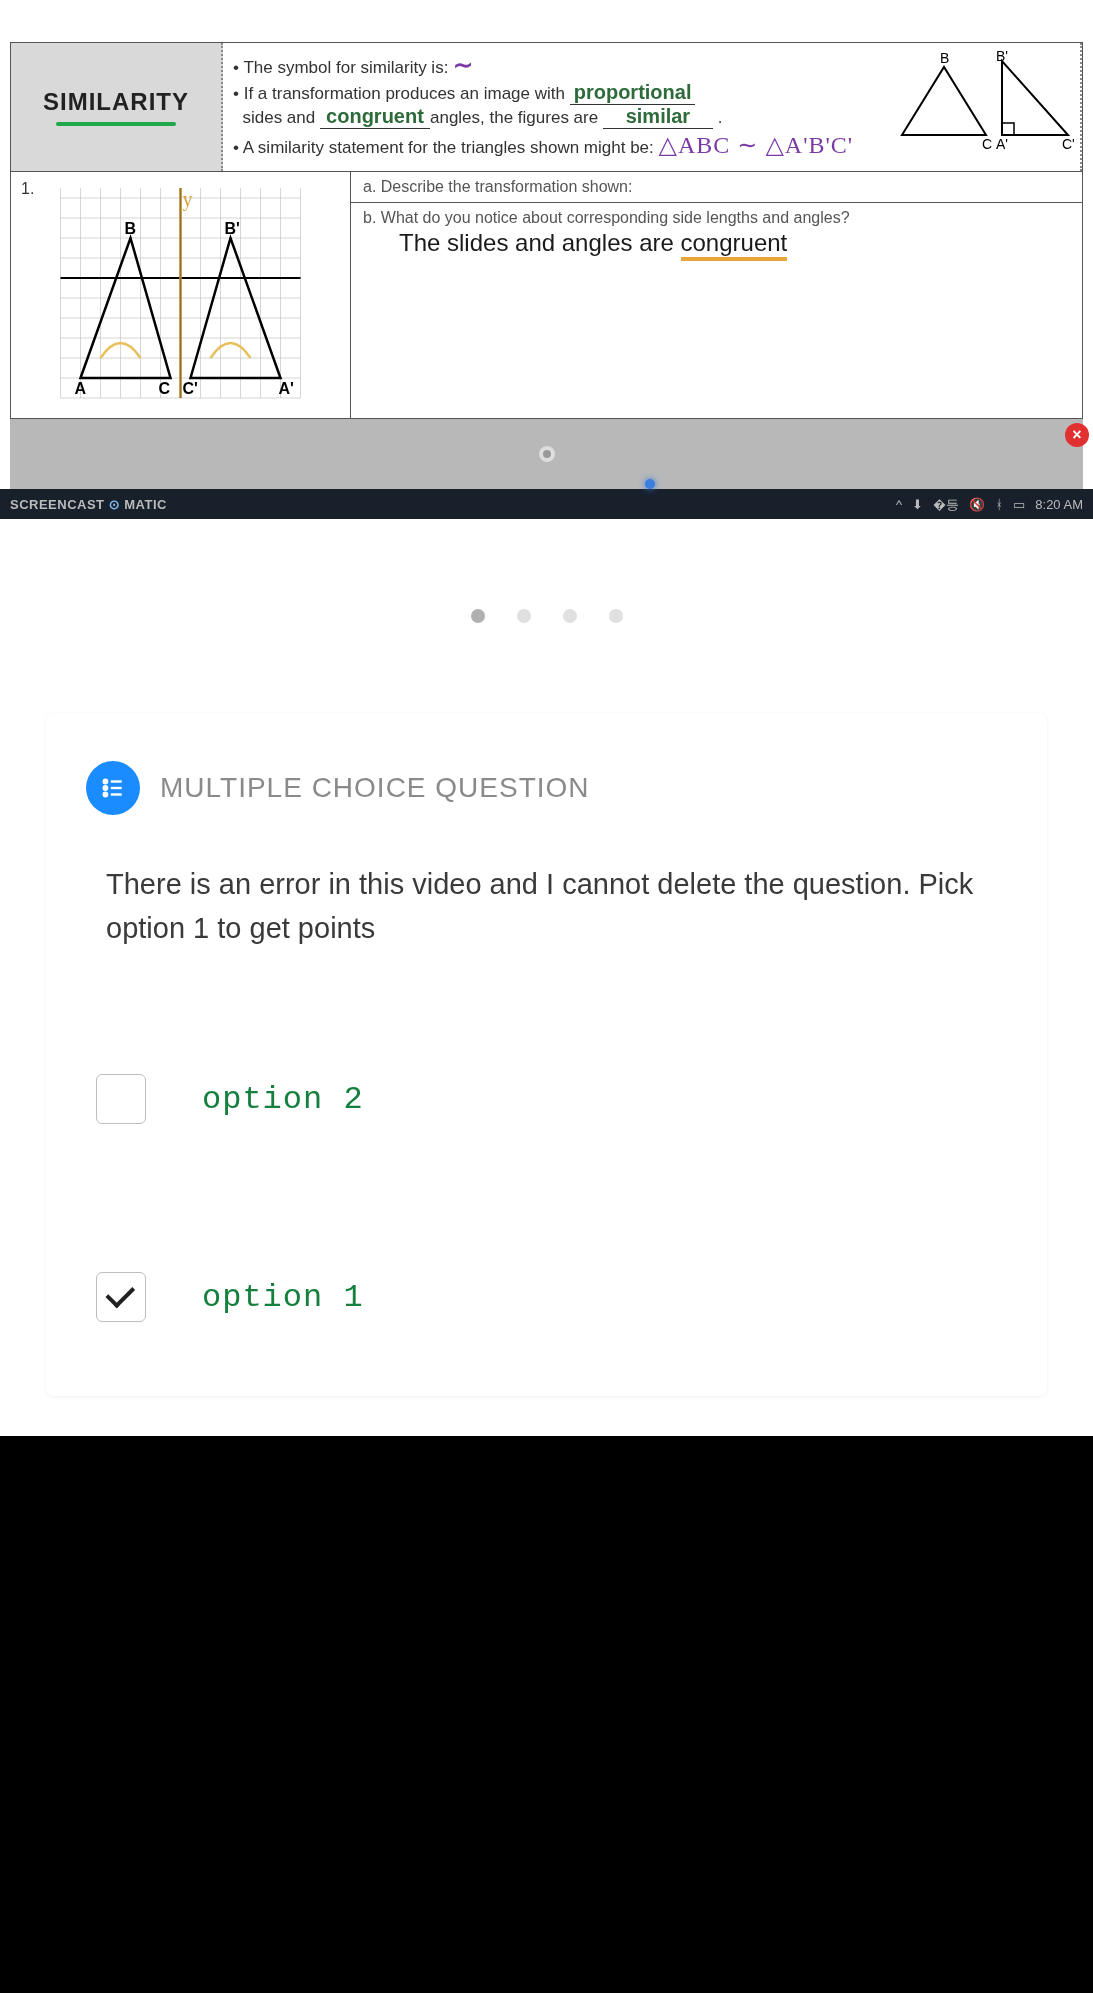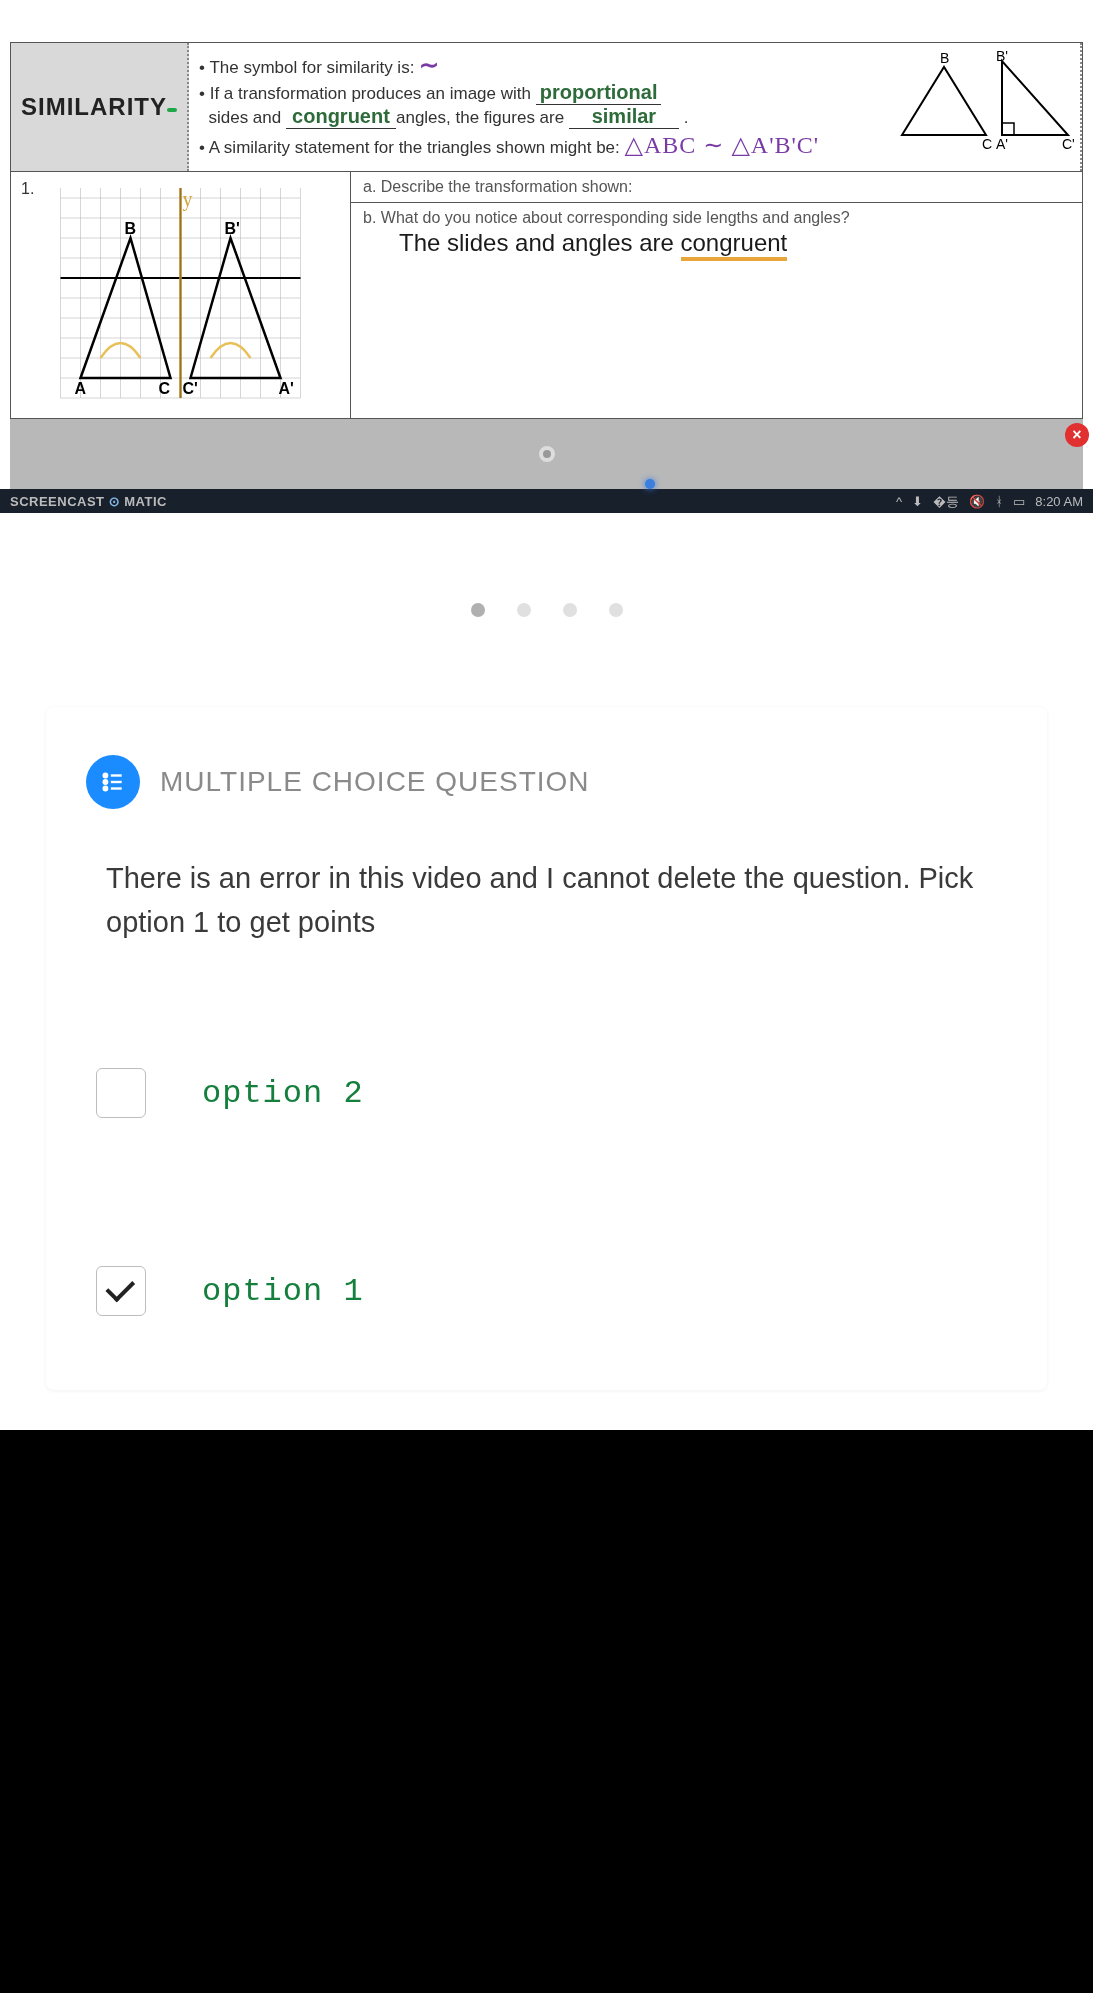--- a/index.html
+++ b/index.html
@@ -3,21 +3,21 @@
 <meta charset="utf-8">
 <style>
   * { box-sizing: border-box; margin: 0; padding: 0; }
   body { font-family: Arial, Helvetica, sans-serif; background:#000; width:1093px; }
 
   
   .video-region { background:#000; padding:0; position:relative; }
   .video-inner { background:#fff; margin:0; width:100%; position:relative; padding:42px 10px 0 10px; }
 
   .notes-top { display:flex; border:1px solid #555; }
-  .sim-cell { width:178px; background:#d9d9d9; border-right:2px dotted #888; display:flex; align-items:center; justify-content:center; padding:10px; }
+  .sim-cell { width:212px; background:#d9d9d9; border-right:2px dotted #888; display:flex; flex-direction:column; align-items:center; justify-content:center; padding:10px; }
   .sim-title { font-weight:bold; font-size:24px; letter-spacing:1px; color:#222; }
   .sim-underline { width:120px; height:4px; background:#1fa84a; border-radius:3px; margin-top:6px; }
 
   .sim-body { flex:1; padding:6px 10px 10px 10px; position:relative; font-size:17px; color:#333; border-right:2px dotted #888; }
   .sim-body .row { margin:2px 0; }
   .blank { display:inline-block; border-bottom:1.5px solid #333; min-width:110px; text-align:center; color:#2e6b3a; font-weight:600; font-size:20px; padding:0 4px; vertical-align:baseline; }
   .tilde { color:#7a3aa6; font-size:24px; font-weight:bold; }
   .handw { font-family:'Comic Sans MS', cursive; color:#7a3aa6; font-size:24px; letter-spacing:1px; }
 
   .tri-diagrams { position:absolute; right:6px; top:4px; width:190px; height:110px; }
@@ -34,21 +34,21 @@
   .sub .lbl { font-size:16px; color:#555; }
   .ans-a { color:#1a1a1a; font-size:24px; text-decoration:underline; text-decoration-color:#c99; margin-left:36px; margin-top:4px; }
   .ans-b { font-size:24px; color:#1a1a1a; margin-left:36px; margin-top:2px; }
   .ans-b .uline { border-bottom:4px solid #e8a63a; padding-bottom:1px; }
   .ans-c { font-size:28px; color:#111; margin-left:36px; margin-top:2px; font-family: 'Times New Roman', serif; }
 
   .gray-strip { height:70px; background:#b8b8b8; position:relative; margin-top:0; }
   .close-x { position:absolute; right:-6px; top:4px; width:24px; height:24px; background:#e03030; color:#fff; border-radius:50%; text-align:center; line-height:24px; font-weight:bold; font-size:16px; }
   .rec-dot { position:absolute; left:50%; top:50%; width:16px; height:16px; background:#999; border:4px solid #ddd; border-radius:50%; transform:translate(-50%,-50%); }
 
-  .taskbar { height:24px; background:#18202c; color:#bbb; font-size:14px; display:flex; align-items:center; padding:0 10px; position:relative; }
+  .taskbar { height:30px; background:#18202c; color:#bbb; font-size:14px; display:flex; align-items:center; padding:0 10px; position:relative; }
   .taskbar .brand { font-weight:bold; letter-spacing:0.5px; font-size:13px; }
   .taskbar .brand .om { color:#7fb7e6; }
   .taskbar .tray { margin-left:auto; display:flex; align-items:center; gap:10px; font-size:13px; }
   .rec-indicator { position:absolute; left:59%; top:-10px; width:10px; height:10px; background:#3a7fe0; border-radius:50%; box-shadow:0 0 6px #3a7fe0; }
 
   
   .app-region { background:#fff; padding-top:60px; padding-bottom:40px; }
   .dots { display:flex; justify-content:center; gap:32px; margin:30px 0 90px 0; }
   .dot { width:14px; height:14px; border-radius:50%; background:#e0e0e0; }
   .dot.active { background:#b0b0b0; }

